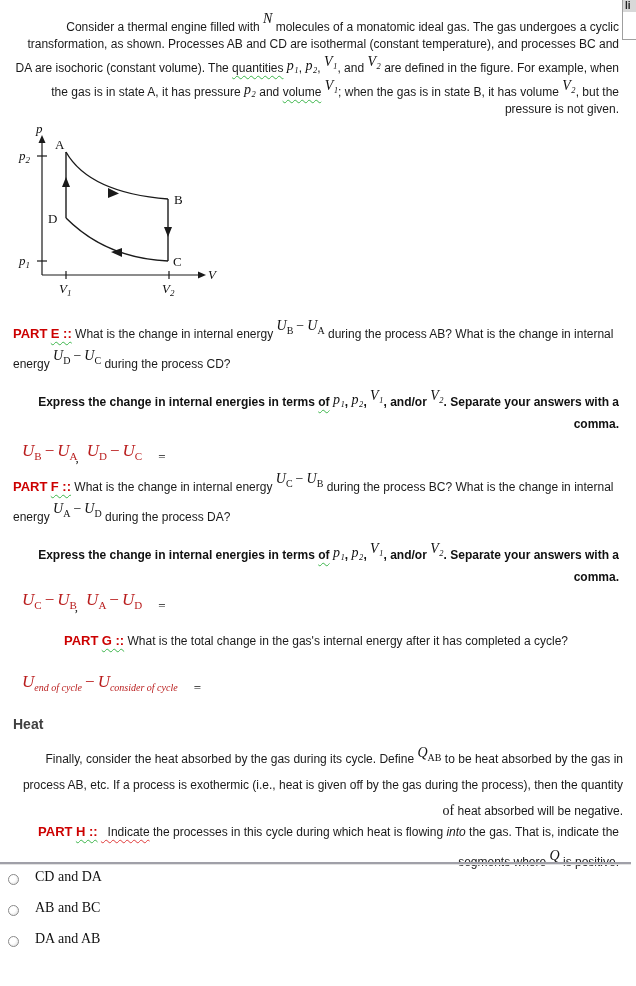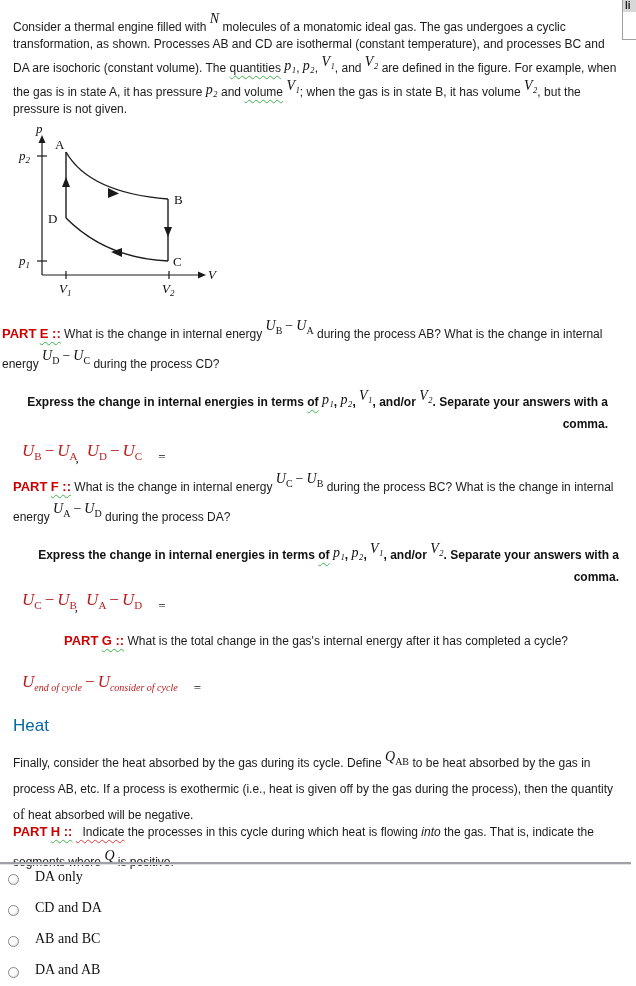--- a/index.html
+++ b/index.html
@@ -2,27 +2,27 @@
 <html><head>
 <meta charset="utf-8">
 <style>
   html,body{margin:0;padding:0;}
   body{
     width:636px;height:986px;background:#ffffff;overflow:hidden;position:relative;
     font-family:"Liberation Sans",sans-serif;color:#1a1a1a;
   }
   .sec{position:absolute;}
   
-  .para{font-size:12px;line-height:17px;color:#1a1a1a;}
+  .para{font-size:12px;line-height:17px;color:#1a1a1a;text-align:right;}
   .para-loose{font-size:12px;line-height:22px;color:#1a1a1a;}
   .boldline{font-size:12px;line-height:22px;font-weight:bold;color:#111;text-align:right;}
   .part-label{color:#cc0000;font-weight:bold;font-size:13px;}
   .sq-g{text-decoration:underline wavy #3bb54a 1px;text-underline-offset:3px;}
   .sq-r{text-decoration:underline wavy #e03a3a 1px;text-underline-offset:3px;white-space:pre-wrap;}
-  .heading-blue{color:#0369a1;font-weight:normal;font-size:17px;}
+  .heading-blue{color:#404040;font-weight:bold;font-size:14px;}
   .em{font-style:italic;}
   
   .im{font-family:"Liberation Serif",serif;font-size:14px;color:#111;white-space:nowrap;}
   .im i{font-style:italic;font-weight:normal;}
   .im sub{font-size:10px;font-style:normal;}
   .mo{padding:0 3px;}
   .up8{vertical-align:8px;}
   .up6{vertical-align:6px;}
   .up2{vertical-align:2px;}
   
@@ -96,21 +96,21 @@
   <text class="gt it" x="17" y="38"><tspan>p</tspan><tspan class="gsub" dy="3">2</tspan></text>
   <text class="gt it" x="17" y="143"><tspan>p</tspan><tspan class="gsub" dy="3">1</tspan></text>
   <text class="gt it" x="57" y="171"><tspan>V</tspan><tspan class="gsub" dy="3">1</tspan></text>
   <text class="gt it" x="160" y="171"><tspan>V</tspan><tspan class="gsub" dy="3">2</tspan></text>
   <text class="gt" x="53" y="27">A</text>
   <text class="gt" x="172" y="82">B</text>
   <text class="gt" x="171" y="144">C</text>
   <text class="gt" x="46" y="101">D</text>
 </svg>
 
-<div class="sec" style="top:315px;left:2px;width:606px;">
+<div class="sec" style="top:315px;left:13px;width:606px;">
   <div class="para-loose">
     <span class="part-label">PART</span>
     <span class="part-label sq-g">E ::</span>
     <span>What is the change in internal energy</span>
     <span class="im up8"><i>U</i><sub>B</sub><span class="mo">−</span><i>U</i><sub>A</sub></span>
     <span> during the process AB? What is the change in internal energy</span>
     <span class="im up8"><i>U</i><sub>D</sub><span class="mo">−</span><i>U</i><sub>C</sub></span><span> during the process CD?</span>
   </div>
   <div class="boldline" style="margin-top:10px;">
     <span>Express the change in internal energies in terms </span><span class="sq-g">of</span>
@@ -171,24 +171,20 @@
   <span class="part-label sq-g">H ::</span>
   <span class="sq-r">  Indicate</span><span> the processes in this cycle during which heat is flowing </span><span class="em">into</span><span> the gas. That is, indicate the segments where</span>
   <span class="im up6"><i>Q</i></span><span> is positive.</span>
 </div>
 
 <div class="divider"></div>
 
 <div class="sec" style="top:869px;left:8px;width:400px;">
   <div class="opt-row">
     <span class="radio"></span>
-    <span class="opt-label">DA only</span>
-  </div>
-  <div class="opt-row">
-    <span class="radio"></span>
     <span class="opt-label">CD and DA</span>
   </div>
   <div class="opt-row">
     <span class="radio"></span>
     <span class="opt-label">AB and BC</span>
   </div>
   <div class="opt-row">
     <span class="radio"></span>
     <span class="opt-label">DA and AB</span>
   </div>

